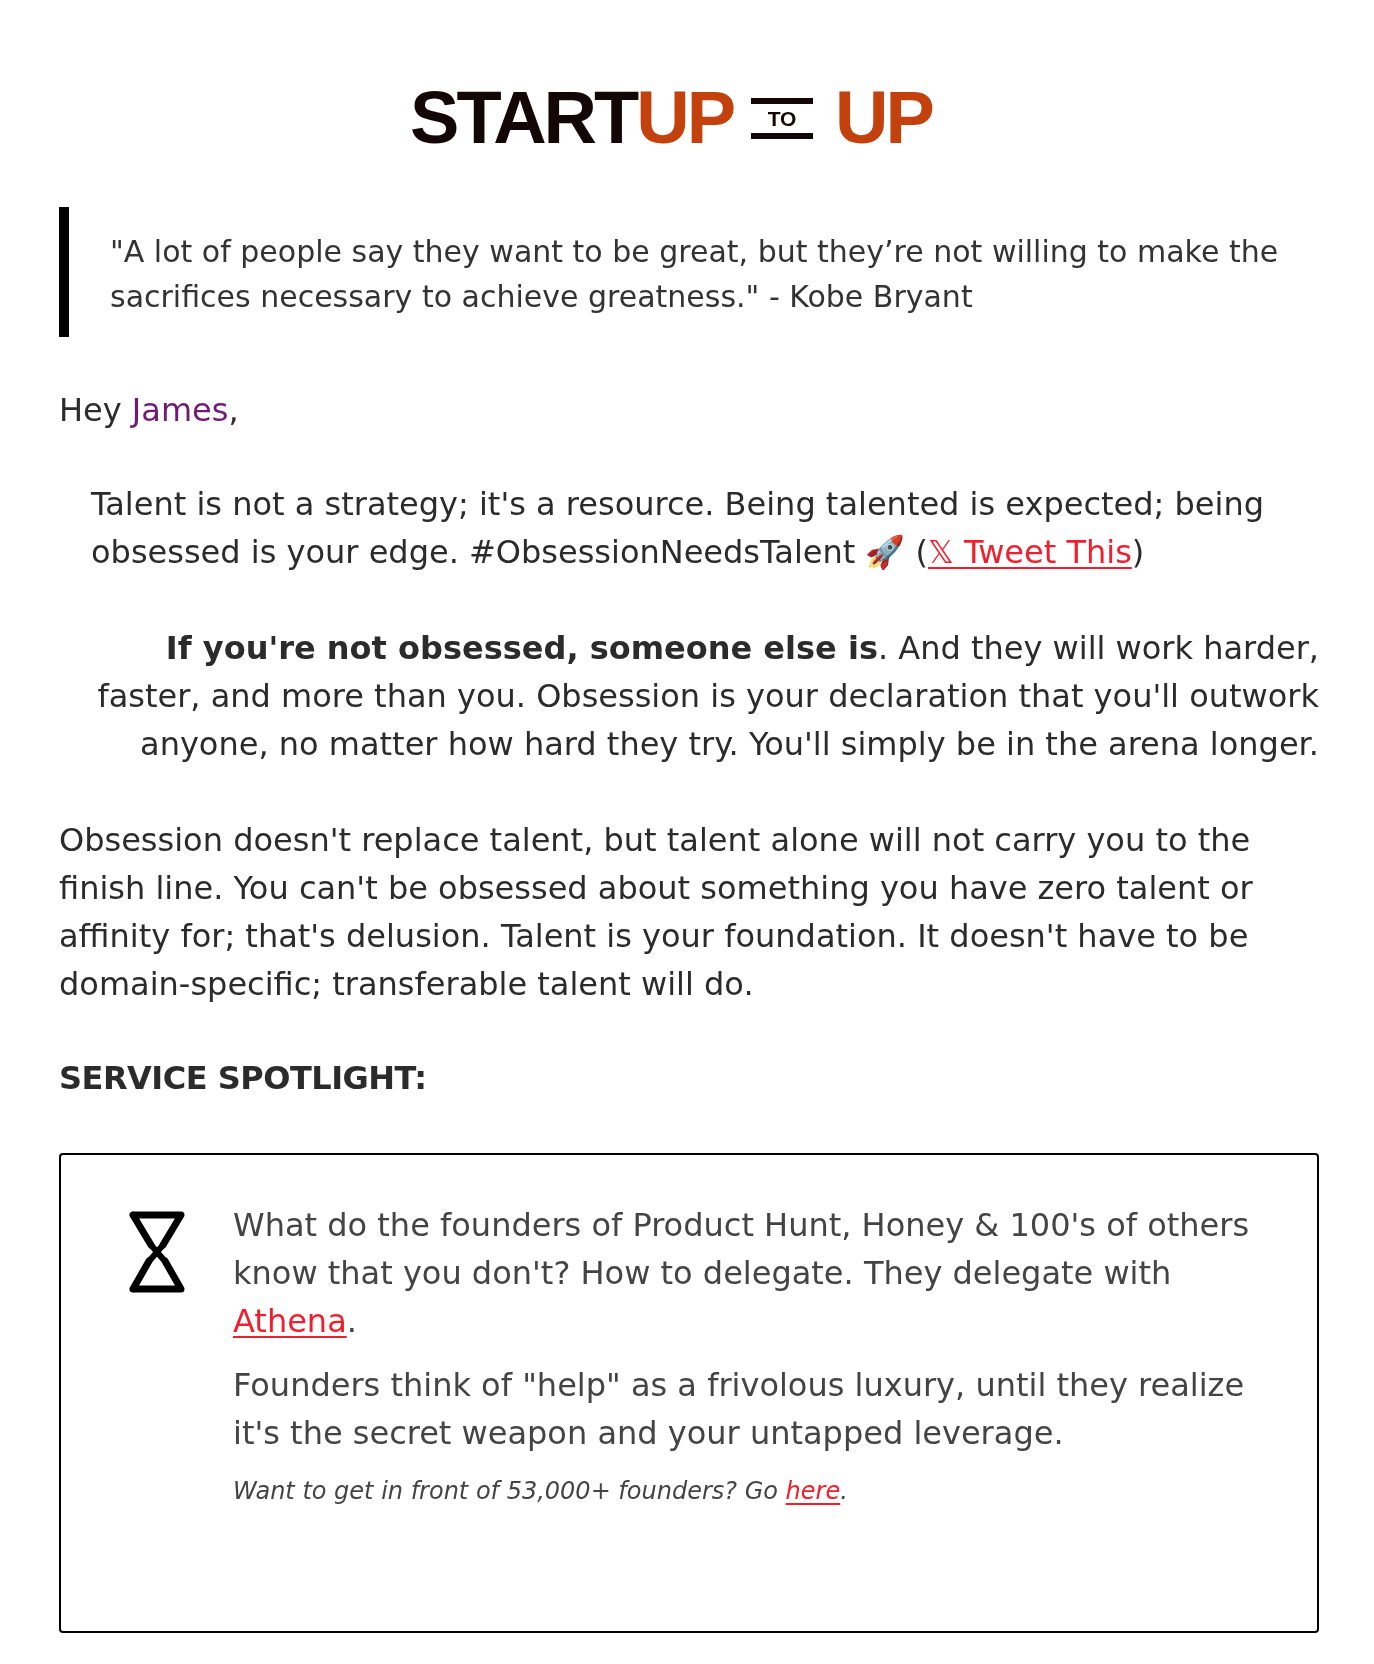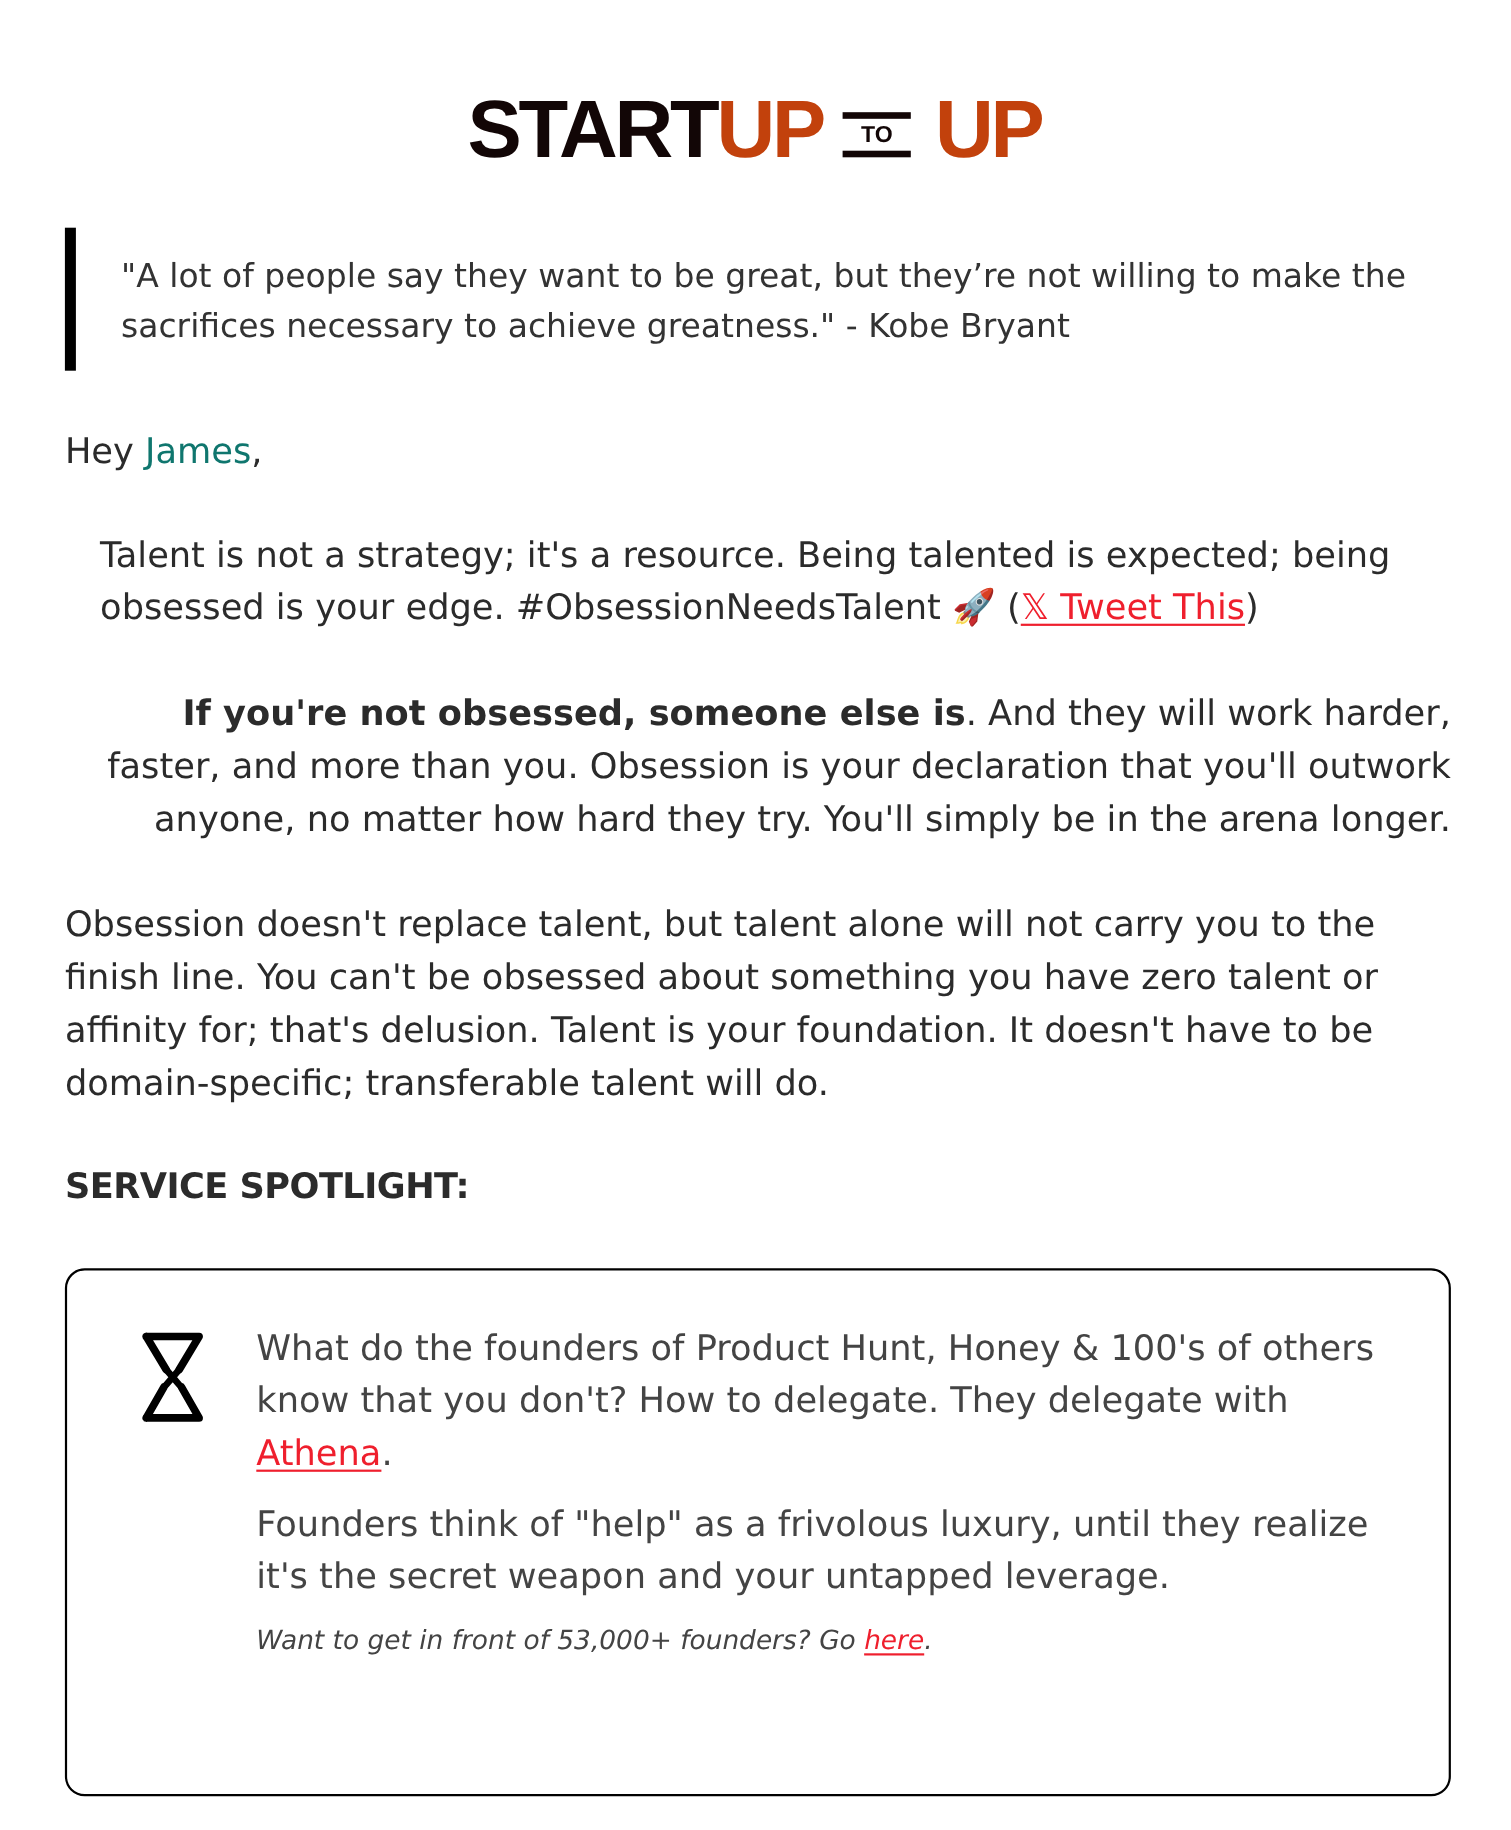--- a/index.html
+++ b/index.html
@@ -1,21 +1,21 @@
 <!DOCTYPE html>
 <html><head>
   <meta charset="utf-8">
   <style>
     * { box-sizing: border-box; margin: 0; padding: 0; }
     html, body { width: 1374px; height: 1664px; background: #ffffff; overflow: hidden; }
     body { font-family: "DejaVu Sans", sans-serif; color: #2b2b2b; position: relative; }
 
     .logo {
-      position: absolute; left: 251px; top: 86px; width: 870px; height: 64px;
-      display: flex; align-items: flex-end; justify-content: center;
+      position: absolute; left: 236px; top: 86px; width: 870px; height: 64px;
+      display: flex; align-items: center; justify-content: center;
       font-family: "Liberation Sans", sans-serif; font-weight: 900;
       font-size: 74px; letter-spacing: -3px; line-height: 64px;
       transform: scaleX(1.0);
     }
     .logo .dark { color: #120606; }
     .logo .red { color: #c2410c; }
     .logo .to {
       display: inline-flex; flex-direction: column; align-items: center; justify-content: center;
       margin: 0 22px 0 18px; color: #120606; font-size: 21px; letter-spacing: 0; line-height: 1;
       height: 56px;
@@ -27,28 +27,28 @@
     .quote {
       position: absolute; left: 59px; top: 207px; width: 1260px; height: 130px;
       border-left: 10px solid #000000; padding-left: 41px; padding-top: 22px;
       font-size: 30px; line-height: 45px; color: #333333;
     }
 
     .para {
       position: absolute; left: 59px; width: 1260px;
       font-size: 32px; line-height: 48px; color: #2b2b2b;
     }
-    .green { color: #0f766e; }
+    .green { color: #701a75; }
     .link { color: #ef1f2d; text-decoration: underline; text-decoration-thickness: 2px; text-underline-offset: 4px; }
     .bold { font-weight: bold; }
     .heading { font-weight: bold; letter-spacing: -0.5px; }
 
     .spot-box {
       position: absolute; left: 59px; top: 1153px; width: 1260px; height: 480px;
-      border: 2px solid #000000; border-radius: 18px;
+      border: 2px solid #000000; border-radius: 4px;
     }
     .hourglass {
       position: absolute; left: 68px; top: 56px; width: 56px; height: 82px;
     }
     .spot-content {
       position: absolute; left: 172px; top: 46px; width: 1040px;
       font-size: 32px; line-height: 48px; color: #444444;
     }
     .spot-content p { margin-bottom: 16px; }
     .spot-content .small {

